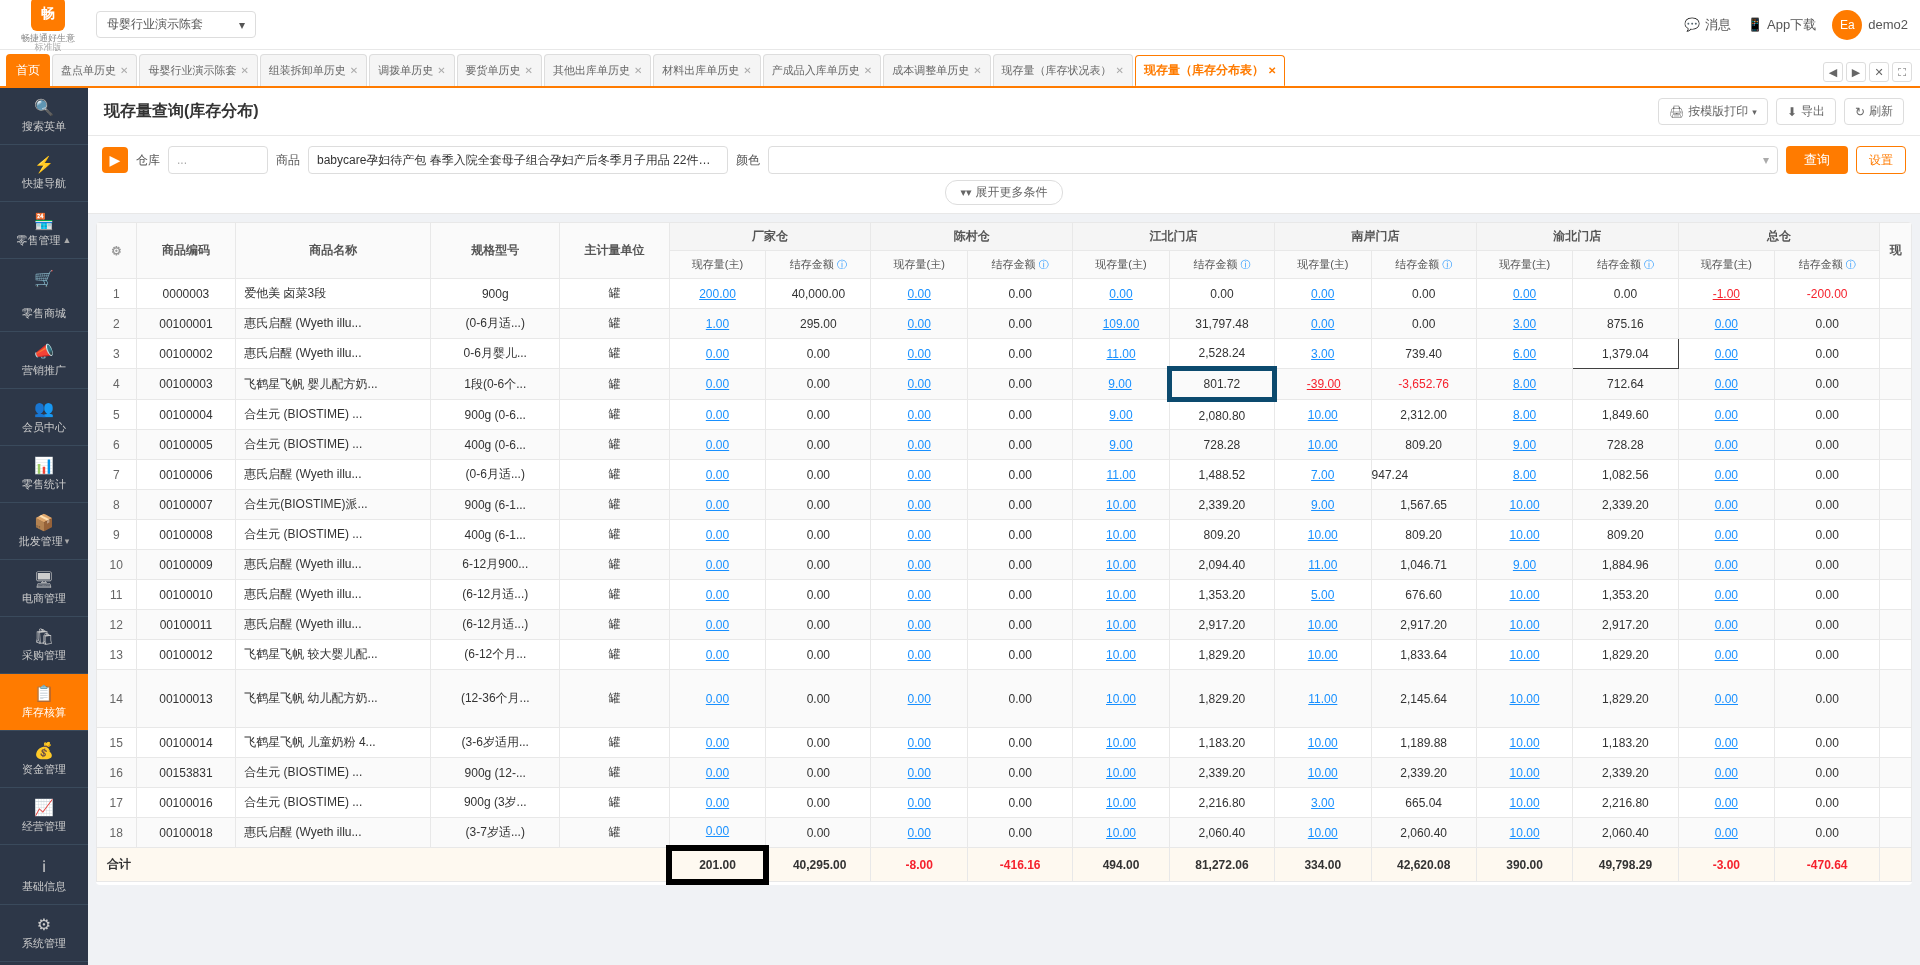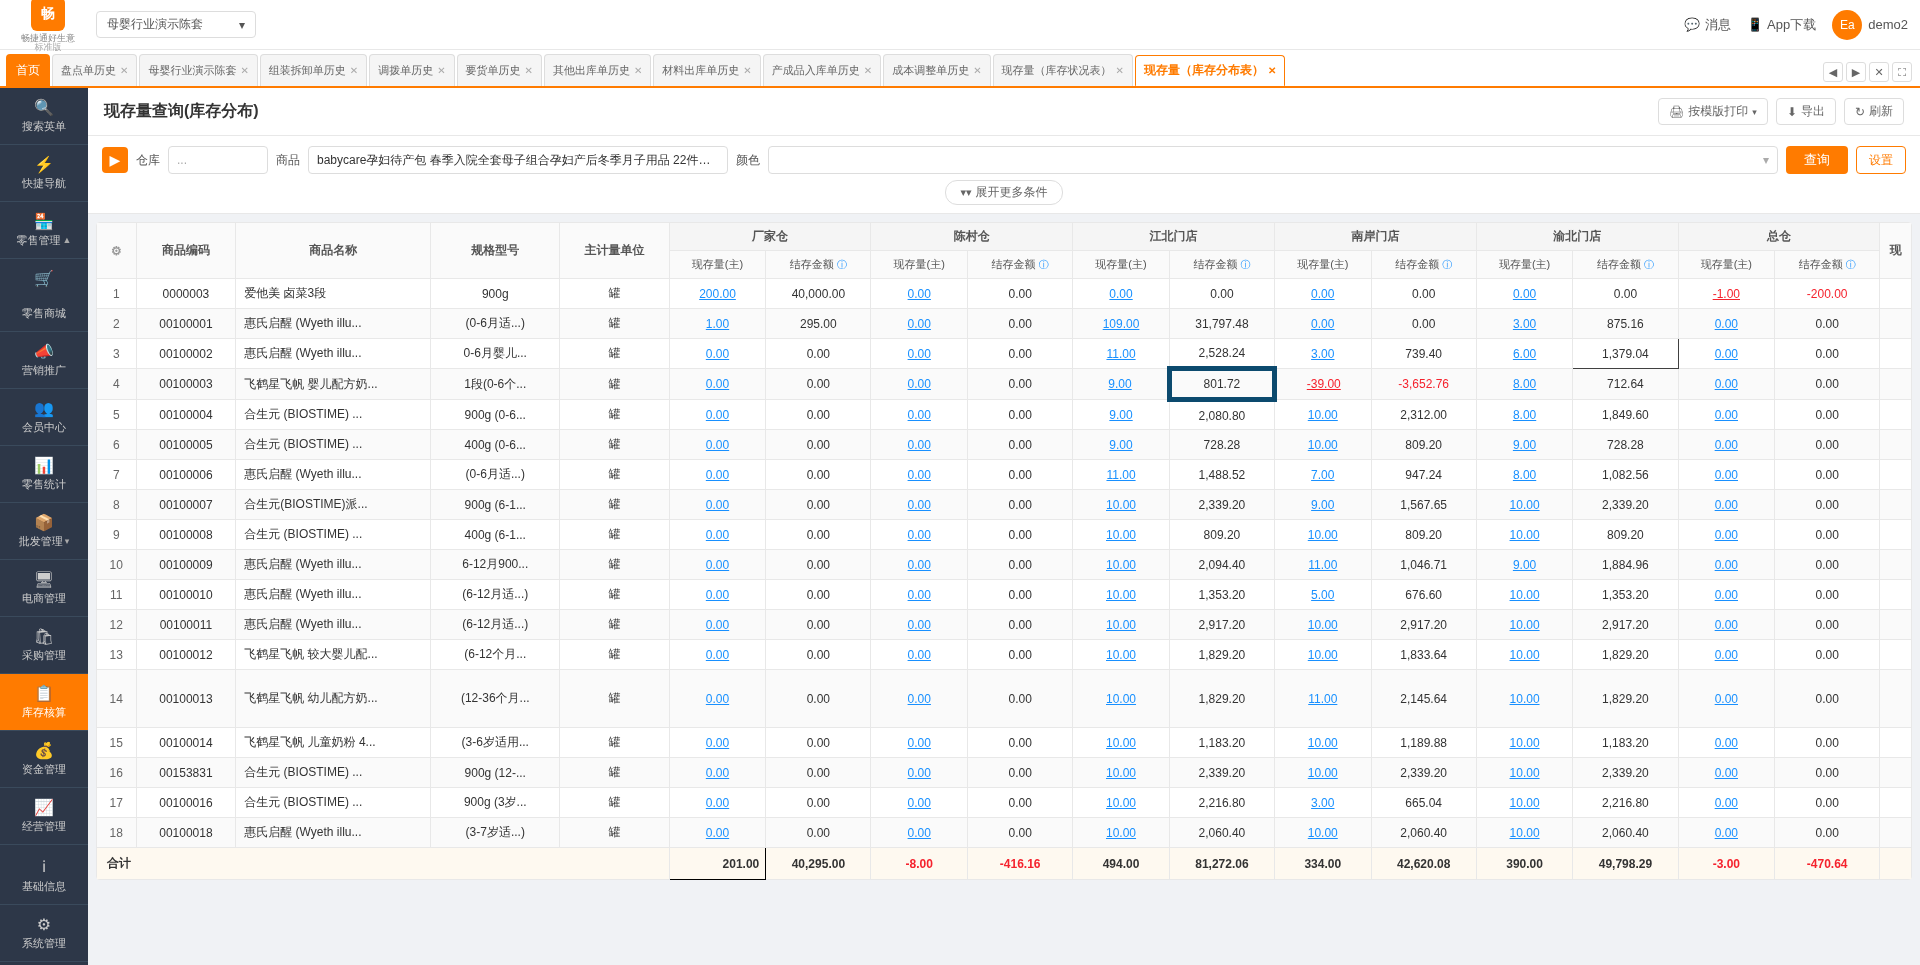--- a/index.html
+++ b/index.html
@@ -378,21 +378,21 @@
     <td style="border:1px solid #e8e8e8;padding:6px 8px;text-align:left;font-size:12px;max-width:130px;overflow:hidden;text-overflow:ellipsis;white-space:nowrap;" title="惠氏启醒 (Wyeth illu...">惠氏启醒 (Wyeth illu...</td>
     <td style="border:1px solid #e8e8e8;padding:6px 8px;text-align:center;font-size:12px;max-width:90px;overflow:hidden;text-overflow:ellipsis;white-space:nowrap;">(0-6月适...)</td>
     <td style="border:1px solid #e8e8e8;padding:6px;text-align:center;font-size:12px;">罐</td>
     <td style="border:1px solid #e8e8e8;padding:6px;text-align:center;font-size:12px;"><span style="color:#1890ff;text-decoration:underline;cursor:pointer;">0.00</span></td>
     <td style="border:1px solid #e8e8e8;padding:6px;text-align:center;font-size:12px;">0.00</td>
     <td style="border:1px solid #e8e8e8;padding:6px;text-align:center;font-size:12px;"><span style="color:#1890ff;text-decoration:underline;cursor:pointer;">0.00</span></td>
     <td style="border:1px solid #e8e8e8;padding:6px;text-align:center;font-size:12px;">0.00</td>
     <td style="border:1px solid #e8e8e8;padding:6px;text-align:center;font-size:12px;"><span style="color:#1890ff;text-decoration:underline;cursor:pointer;">11.00</span></td>
     <td style="border:1px solid #e8e8e8;padding:6px;text-align:center;font-size:12px;">1,488.52</td>
     <td style="border:1px solid #e8e8e8;padding:6px;text-align:center;font-size:12px;"><span style="color:#1890ff;text-decoration:underline;cursor:pointer;">7.00</span></td>
-    <td style="border:1px solid #e8e8e8;text-align:center;font-size:12px;">947.24</td>
+    <td style="border:1px solid #e8e8e8;text-align:left;font-size:12px;">947.24</td>
     <td style="border:1px solid #e8e8e8;padding:6px;text-align:center;font-size:12px;"><span style="color:#1890ff;text-decoration:underline;cursor:pointer;">8.00</span></td>
     <td style="border:1px solid #e8e8e8;padding:6px;text-align:center;font-size:12px;">1,082.56</td>
     <td style="border:1px solid #e8e8e8;padding:6px;text-align:center;font-size:12px;"><span style="color:#1890ff;text-decoration:underline;cursor:pointer;">0.00</span></td>
     <td style="border:1px solid #e8e8e8;padding:6px;text-align:center;font-size:12px;">0.00</td>
     <td style="border:1px solid #e8e8e8;padding:6px;text-align:center;font-size:12px;"></td>
   </tr>
               <tr style="background: rgb(250, 250, 250);">
     <td style="border:1px solid #e8e8e8;padding:6px;text-align:center;color:#666;font-size:12px;">8</td>
     <td style="border:1px solid #e8e8e8;padding:6px;text-align:center;font-size:12px;">00100007</td>
     <td style="border:1px solid #e8e8e8;padding:6px 8px;text-align:left;font-size:12px;max-width:130px;overflow:hidden;text-overflow:ellipsis;white-space:nowrap;" title="合生元(BIOSTIME)派...">合生元(BIOSTIME)派...</td>
@@ -609,21 +609,21 @@
     <td style="border:1px solid #e8e8e8;padding:6px;text-align:center;font-size:12px;"><span style="color:#1890ff;text-decoration:underline;cursor:pointer;">10.00</span></td>
     <td style="border:1px solid #e8e8e8;padding:6px;text-align:center;font-size:12px;">2,060.40</td>
     <td style="border:1px solid #e8e8e8;padding:6px;text-align:center;font-size:12px;"><span style="color:#1890ff;text-decoration:underline;cursor:pointer;">0.00</span></td>
     <td style="border:1px solid #e8e8e8;padding:6px;text-align:center;font-size:12px;">0.00</td>
     <td style="border:1px solid #e8e8e8;padding:6px;text-align:center;font-size:12px;"></td>
   </tr>
             </tbody>
           <tfoot>
             <tr id="footer-row" style="background:#fef9f0;">
               <td colspan="5" style="border:1px solid #e8e8e8;padding:7px 10px;font-weight:bold;font-size:12px;">合计</td>
-              <td style="border:1px solid #000000;padding:7px 6px;text-align:right;font-weight:bold;">201.00</td>
+              <td style="border:6px solid #000000;padding:7px 6px;text-align:center;font-weight:bold;">201.00</td>
               <td style="border:1px solid #e8e8e8;padding:7px 6px;text-align:center;font-weight:bold;">40,295.00</td>
               <td style="border:1px solid #e8e8e8;padding:7px 6px;text-align:center;font-weight:bold;color:#f5222d;">-8.00</td>
               <td style="border:1px solid #e8e8e8;padding:7px 6px;text-align:center;font-weight:bold;color:#f5222d;">-416.16</td>
               <td style="border:1px solid #e8e8e8;padding:7px 6px;text-align:center;font-weight:bold;">494.00</td>
               <td style="border:1px solid #e8e8e8;padding:7px 6px;text-align:center;font-weight:bold;">81,272.06</td>
               <td style="border:1px solid #e8e8e8;padding:7px 6px;text-align:center;font-weight:bold;">334.00</td>
               <td style="border:1px solid #e8e8e8;padding:7px 6px;text-align:center;font-weight:bold;">42,620.08</td>
               <td style="border:1px solid #e8e8e8;padding:7px 6px;text-align:center;font-weight:bold;">390.00</td>
               <td style="border:1px solid #e8e8e8;padding:7px 6px;text-align:center;font-weight:bold;">49,798.29</td>
               <td style="border:1px solid #e8e8e8;padding:7px 6px;text-align:center;font-weight:bold;color:#f5222d;">-3.00</td>

